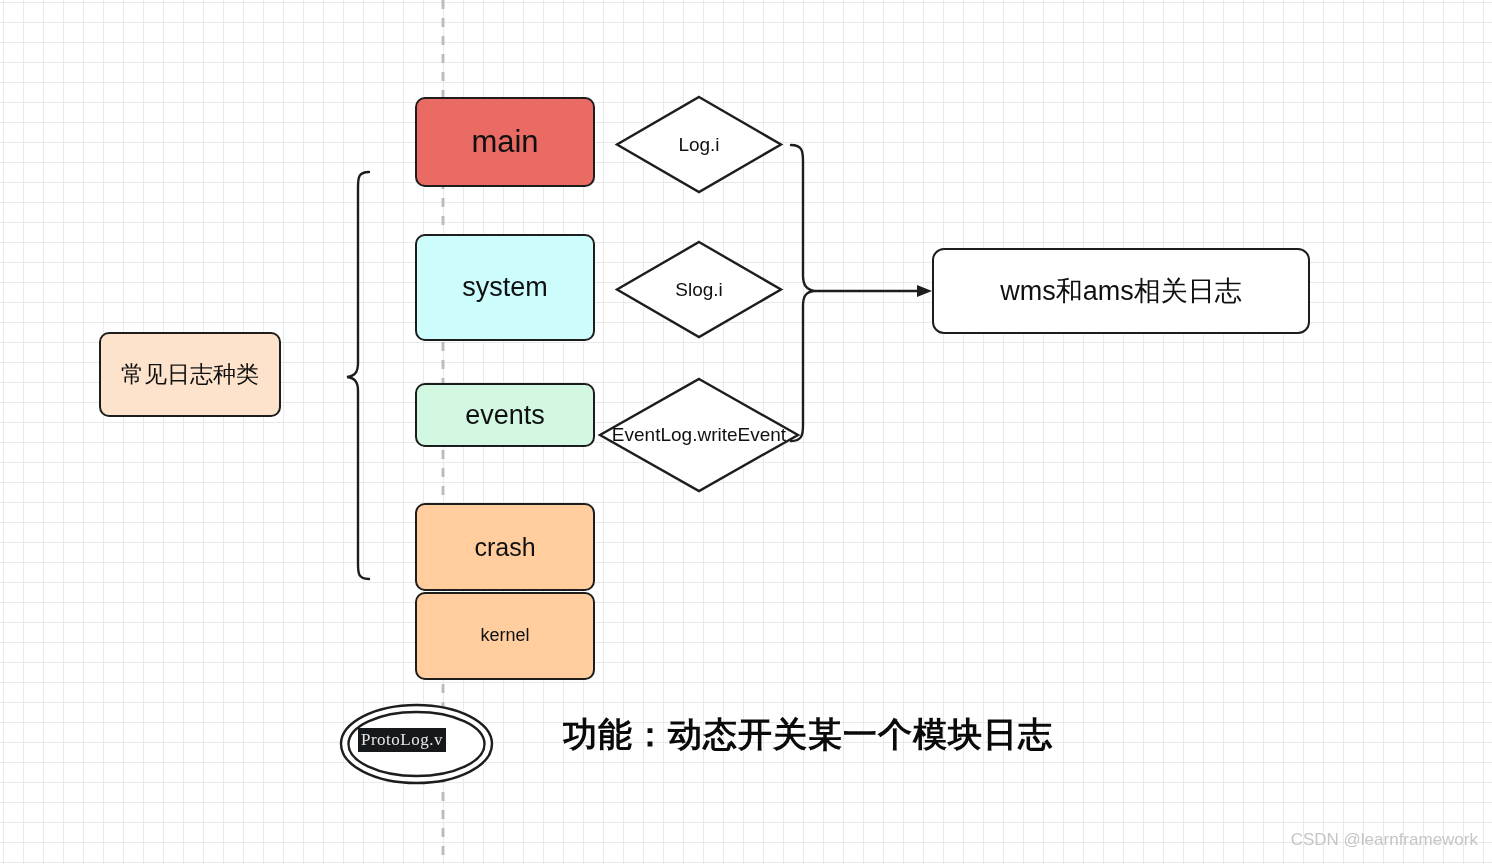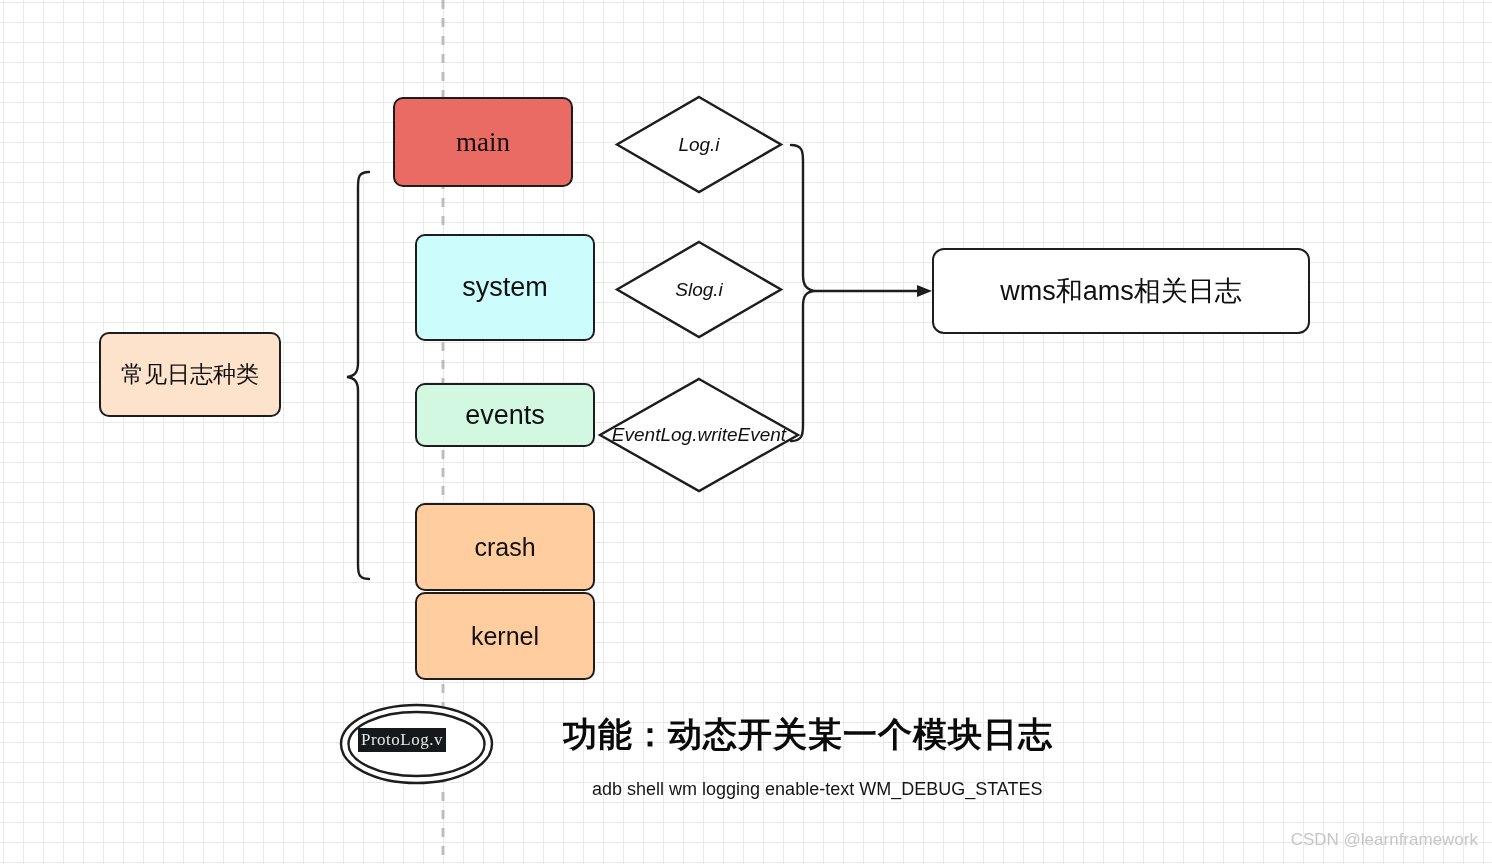--- a/index.html
+++ b/index.html
@@ -30,25 +30,25 @@
     border: 2px solid #1d1d1d;
     border-radius: 10px;
     display: flex;
     align-items: center;
     justify-content: center;
     color: #101010;
     text-align: center;
     line-height: 1.2;
   }
 
-  .node-main   { left: 393px; top:  97px; width: 180px; height:  90px; background: #ea6b63; font-size: 27px; font-family: Liberation Serif, serif; }
+  .node-main   { left: 415px; top:  97px; width: 180px; height:  90px; background: #ea6b63; font-size: 31px; }
   .node-system { left: 415px; top: 234px; width: 180px; height:  107px; background: #ccfcfc; font-size: 27px; }
   .node-events { left: 415px; top: 383px; width: 180px; height:  64px; background: #d2f8e2; font-size: 27px; }
   .node-crash  { left: 415px; top: 503px; width: 180px; height:  88px; background: #ffcd9e; font-size: 25px; }
-  .node-kernel { left: 415px; top: 592px; width: 180px; height:  88px; background: #ffcd9e; font-size: 25px; }
+  .node-kernel { left: 415px; top: 592px; width: 180px; height:  88px; background: #ffcd9e; font-size: 18px; }
 
   .node-category {
     left: 99px; top: 332px; width: 182px; height: 85px;
     background: #fde3cc; font-size: 23px;
   }
   .node-target {
     left: 932px; top: 248px; width: 378px; height: 86px;
     background: #ffffff; font-size: 27px; border-radius: 12px;
   }
 
@@ -56,21 +56,20 @@
   .diamond-wrap svg { display: block; overflow: visible; }
   .diamond-label {
     position: absolute;
     left: 0; top: 0;
     width: 100%; height: 100%;
     display: flex; align-items: center; justify-content: center;
     font-size: 19px;
     color: #101010;
     white-space: nowrap;
     pointer-events: none;
-    font-style: italic;
   }
   .dia-log    { left: 615px; top:  95px; width: 168px; height: 99px; }
   .dia-slog   { left: 615px; top: 240px; width: 168px; height: 99px; }
   .dia-event  { left: 598px; top: 377px; width: 202px; height: 116px; }
 
   .svg-layer {
     position: absolute; left: 0; top: 0;
     width: 1492px; height: 864px;
     pointer-events: none;
   }
@@ -197,18 +196,17 @@
     <svg viewBox="0 0 155 82" width="155" height="82" xmlns="http://www.w3.org/2000/svg">
       <ellipse cx="77.5" cy="41" rx="75.5" ry="39" fill="#ffffff" stroke="#1d1d1d" stroke-width="2.4"></ellipse>
       <ellipse cx="77.5" cy="41" rx="68" ry="32" fill="#ffffff" stroke="#1d1d1d" stroke-width="2.4"></ellipse>
     </svg>
   </div>
   <div class="proto-code">ProtoLog.v</div>
 
   <div class="heading-zh">功能：动态开关某一个模块日志</div>
 
   <div class="cmd-block">
-    <span class="cmd-line">adb shell wm logging enable-text WM_DEBUG_STATES</span>
   </div>
 
   <div class="watermark">CSDN @learnframework</div>
 
 </div>
 
 </body></html>

